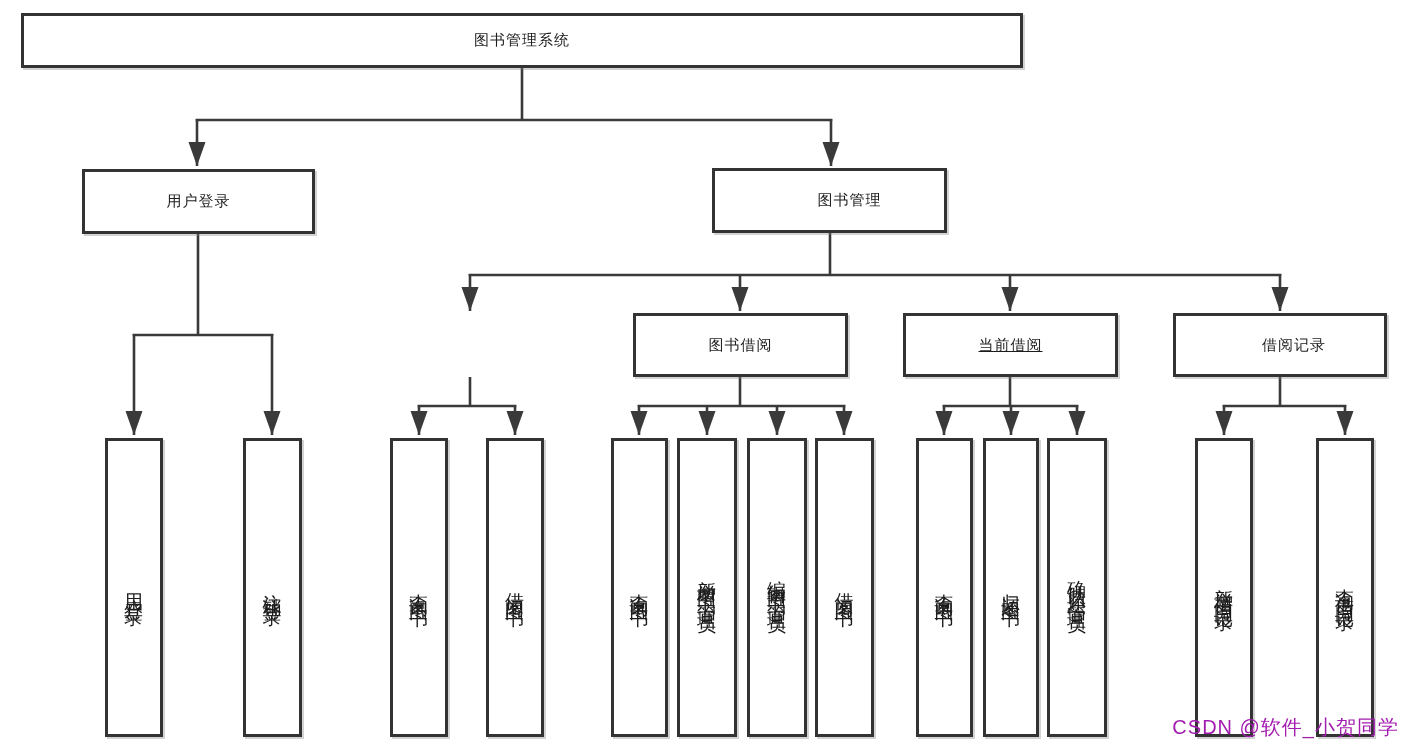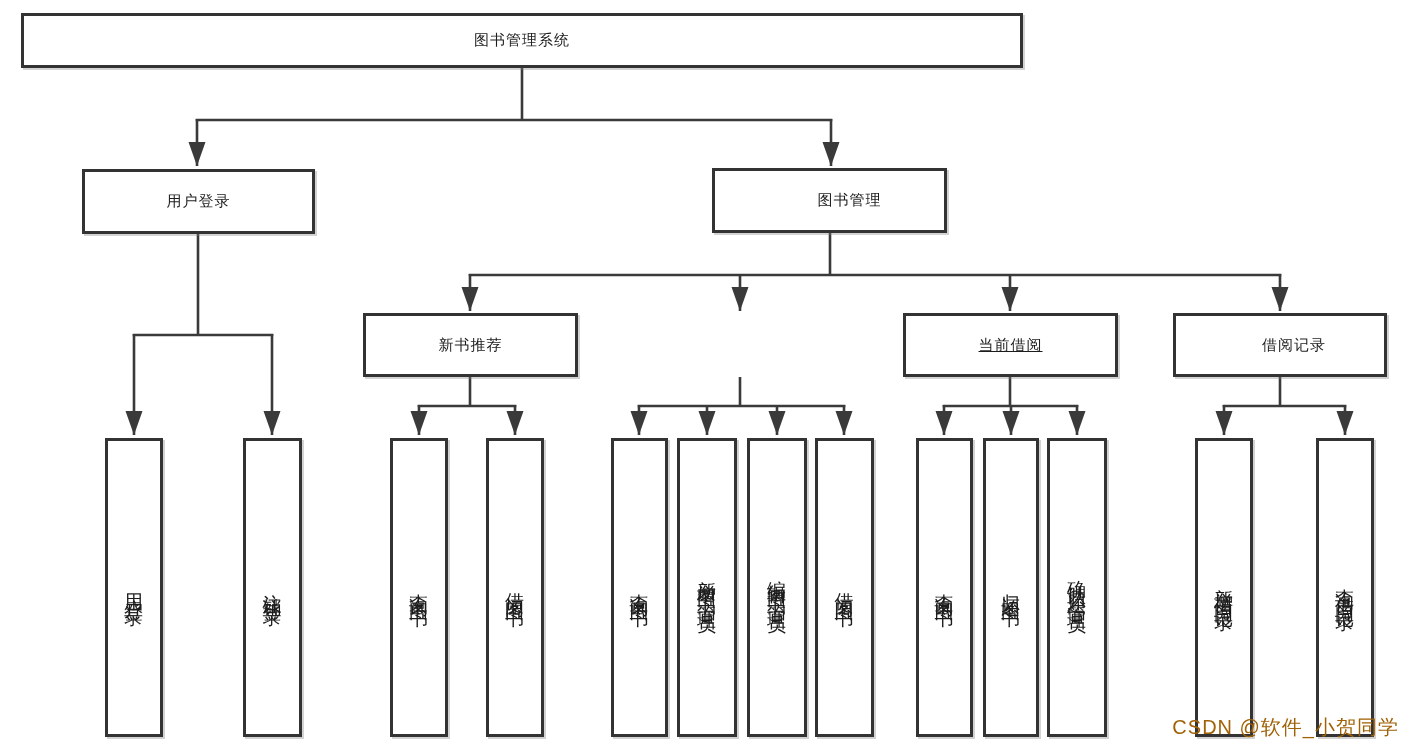--- a/index.html
+++ b/index.html
@@ -38,21 +38,21 @@
     text-orientation: mixed;
     letter-spacing: 5px;
     line-height: 1;
     color: #1c1c1c;
   }
   .watermark {
     position: absolute;
     right: 6px;
     top: 714px;
     font-size: 20px;
-    color: #a16207;
+    color: #a21caf;
     letter-spacing: 1px;
     white-space: nowrap;
   }
 </style>
 </head>
 <body>
 
 <div class="canvas">
 
   <svg class="wires" width="1405" height="747" viewBox="0 0 1405 747" stroke="#3a3a3a" stroke-width="2.6" fill="none">
@@ -100,21 +100,21 @@
     <line x1="1077" y1="405" x2="1077" y2="435" marker-end="url(#arrow)"></line>
     <line x1="1224" y1="405" x2="1224" y2="435" marker-end="url(#arrow)"></line>
     <line x1="1345" y1="405" x2="1345" y2="435" marker-end="url(#arrow)"></line>
   </svg>
 
   <div class="node" style="left:21px; top:13px; width:1002px; height:55px;">图书管理系统</div>
 
   <div class="node" style="left:82px; top:169px; width:233px; height:65px;">用户登录</div>
   <div class="node" style="left:712px; top:168px; width:235px; height:65px;padding-left:40px;">图书管理</div>
 
-  <div class="node" style="left:363px; top:313px; width:215px; height:64px;">新书推荐</div>
+  <div class="node" style="left:633px; top:313px; width:215px; height:64px;">图书借阅</div>
   <div class="node" style="left:903px; top:313px; width:215px; height:64px;text-decoration:underline;">当前借阅</div>
   <div class="node" style="left:1173px; top:313px; width:214px; height:64px;padding-left:28px;">借阅记录</div>
 
   <div class="node leaf" style="left:105px; top:438px; width:58px; height:299px;">
     <span class="vtext">用户登录</span>
   </div>
   <div class="node leaf" style="left:243px; top:438px; width:59px; height:299px;">
     <span class="vtext">注销登录</span>
   </div>
 

